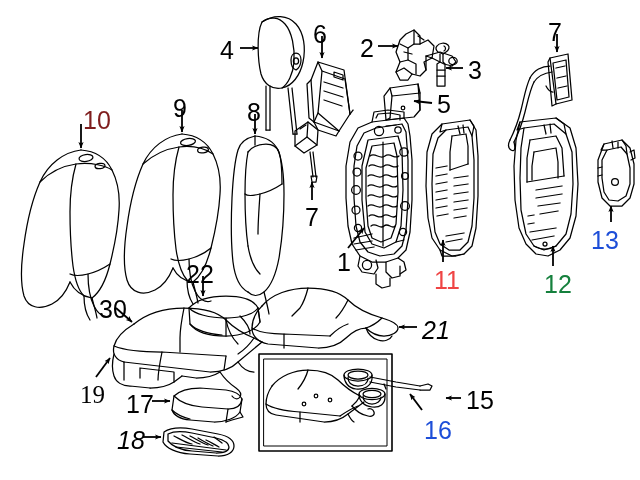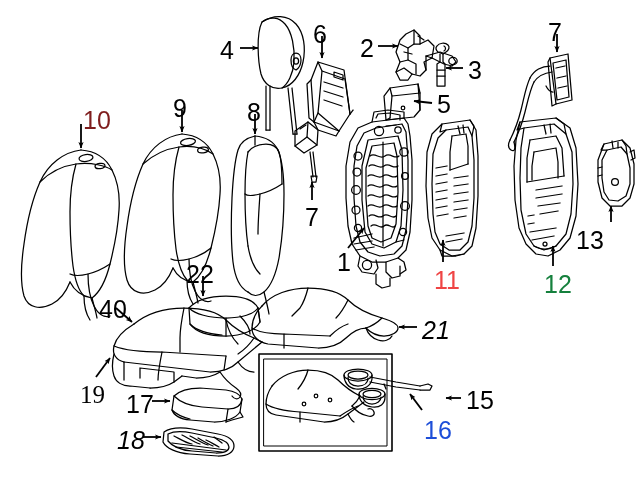--- a/index.html
+++ b/index.html
@@ -449,24 +449,24 @@
       <div class="lbl" style="left: 468px; top: 58px; color: rgb(0, 0, 0);">3</div>
       <div class="lbl" style="left: 220px; top: 38px; color: rgb(0, 0, 0);">4</div>
       <div class="lbl" style="left: 437px; top: 92px; color: rgb(0, 0, 0);">5</div>
       <div class="lbl" style="left: 313px; top: 22px; color: rgb(0, 0, 0);">6</div>
       <div class="lbl" style="left: 305px; top: 205px; color: rgb(0, 0, 0);">7</div>
       <div class="lbl" style="left: 247px; top: 100px; color: rgb(0, 0, 0);">8</div>
       <div class="lbl" style="left: 173px; top: 96px; color: rgb(0, 0, 0);">9</div>
       <div class="lbl" style="left: 68px; top: 108px; color: #7f1d1d; margin-left: 15px;">10</div>
       <div class="lbl" style="left: 434px; top: 268px; color: #ef4444;">11</div>
       <div class="lbl" style="left: 544px; top: 272px; color: #15803d;">12</div>
-      <div class="lbl" style="left: 576px; top: 228px; color: #000000; text-align: center;">13</div>
+      <div class="lbl" style="left: 591px; top: 228px; color: #1d4ed8; text-align: center;">13</div>
       <div class="lbl" style="left: 548px; top: 20px; color: rgb(0, 0, 0);">7</div>
       <div class="lbl" style="left: 466px; top: 388px; color: rgb(0, 0, 0);">15</div>
       <div class="lbl" style="left: 424px; top: 418px; color: #1d4ed8;">16</div>
       <div class="lbl" style="left: 126px; top: 392px; color: rgb(0, 0, 0);">17</div>
       <div class="lbl" style="left: 117px; top: 428px; color: rgb(0, 0, 0); font-style: italic;">18</div>
       <div class="lbl" style="left: 80px; top: 382px; color: rgb(0, 0, 0); font-family: Liberation Serif, serif;">19</div>
-      <div class="lbl" style="left: 99px; top: 297px; color: rgb(0, 0, 0);">40</div>
+      <div class="lbl" style="left: 99px; top: 297px; color: rgb(0, 0, 0);">30</div>
       <div class="lbl" style="left: 422px; top: 318px; color: rgb(0, 0, 0); font-style: italic;">21</div>
       <div class="lbl" style="left: 186px; top: 262px; color: rgb(0, 0, 0);">22</div>
     </div>
 </div>
 
 </body></html>

